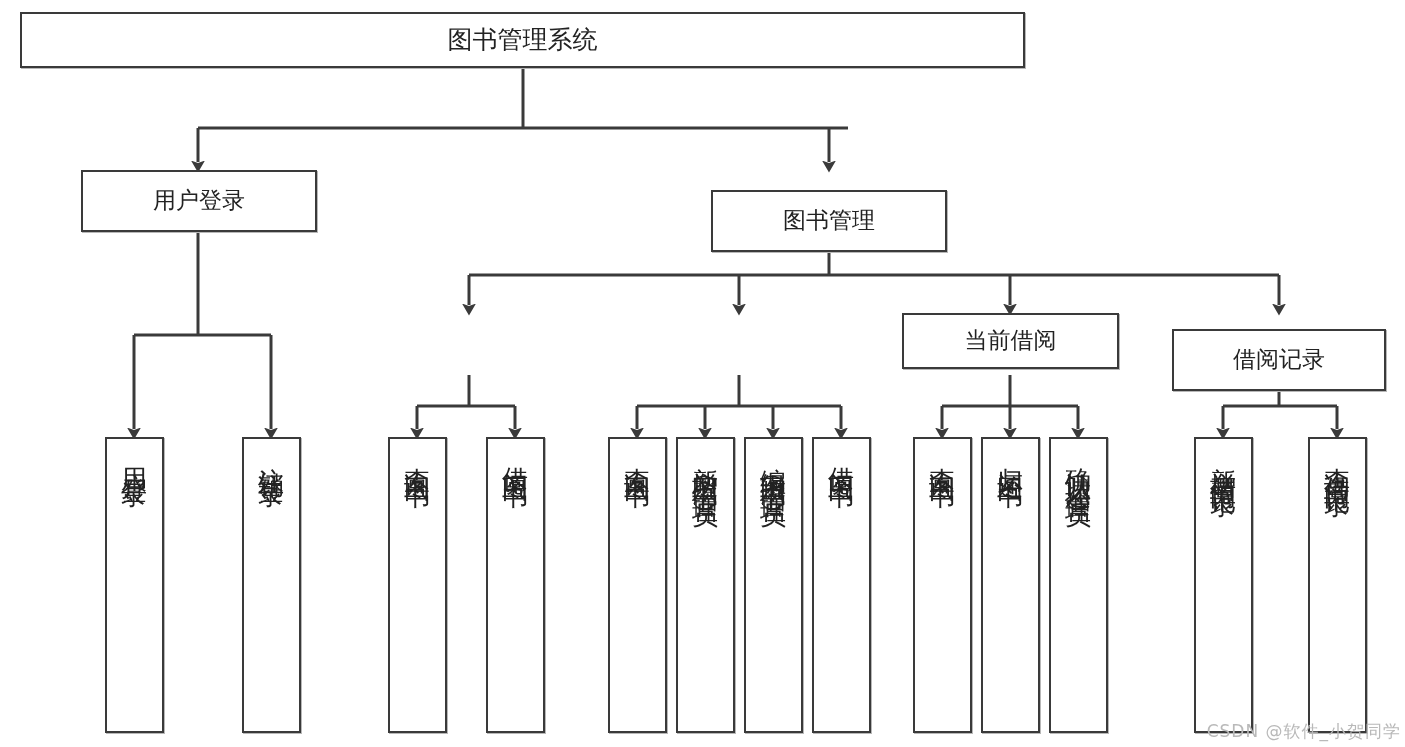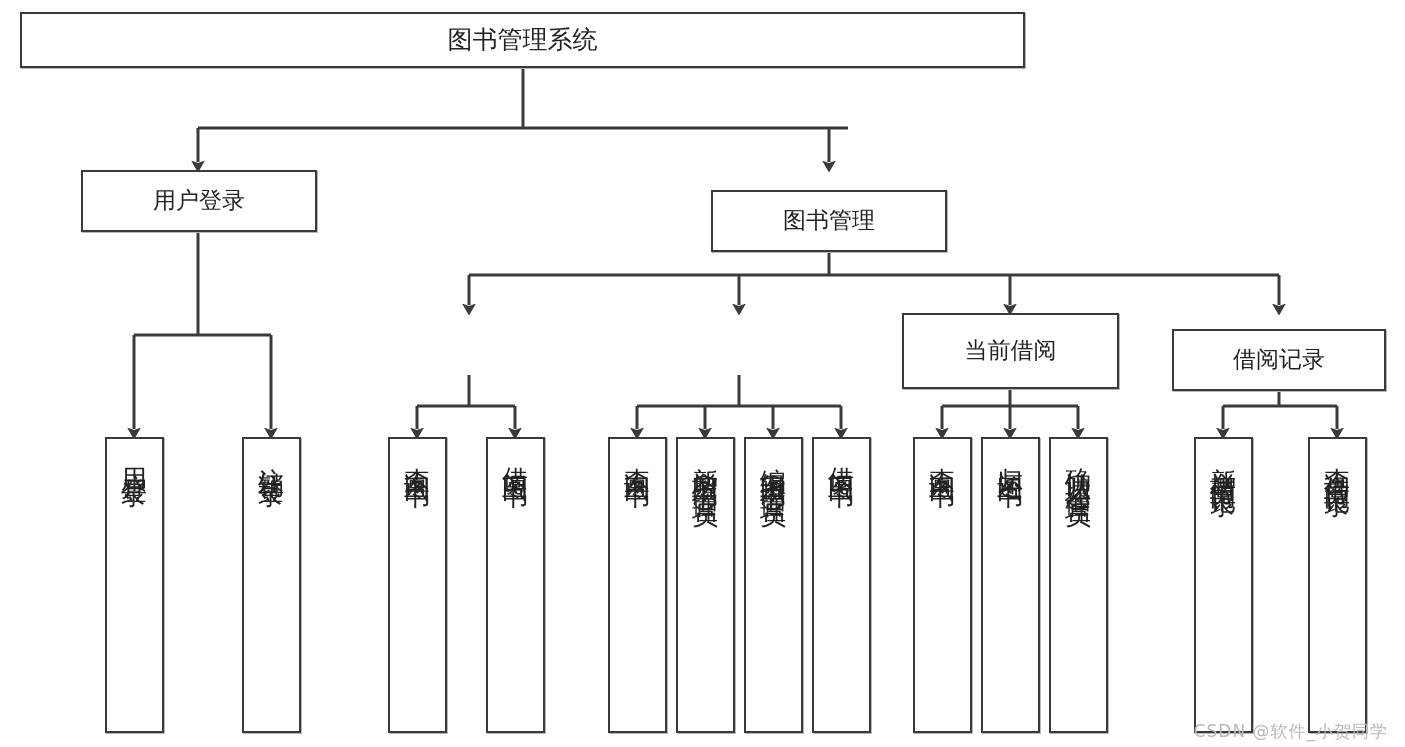--- a/index.html
+++ b/index.html
@@ -50,21 +50,21 @@
   .node.leaf .lbl{
     writing-mode:vertical-rl;
     text-orientation:upright;
     font-size:26px;
     letter-spacing:5px;
     line-height:1.0;
     white-space:nowrap;
   }
   #watermark{
     position:absolute;
-    right:17px;
+    right:4px;
     bottom:4px;
     font-size:17px;
     color:#b9b9b9;
     letter-spacing:1px;
     z-index:5;
     white-space:nowrap;
     user-select:none;
     margin-left:22px;
   }
 </style>
@@ -131,21 +131,21 @@
   <div class="node branch" style="left:81px; top:170px; width:236px; height:62px;">
     <span class="lbl">用户登录</span>
   </div>
 
   <div class="node branch" style="left:711px; top:170px; width:236px; height:62px;margin-top:20px;">
     <span class="lbl">图书管理</span>
   </div>
 
 
 
-  <div class="node branch" style="left:902px; top:313px; width:217px; height:76px;">
+  <div class="node branch" style="left:902px; top:313px; width:217px; height:56px;">
     <span class="lbl">当前借阅</span>
   </div>
 
   <div class="node branch" style="left:1172px; top:313px; width:214px; height:62px;margin-top:16px;">
     <span class="lbl">借阅记录</span>
   </div>
 
   <div class="node leaf" style="left:105px; top:437px; width:59px; height:296px;">
     <span class="lbl">用户登录</span>
   </div>

